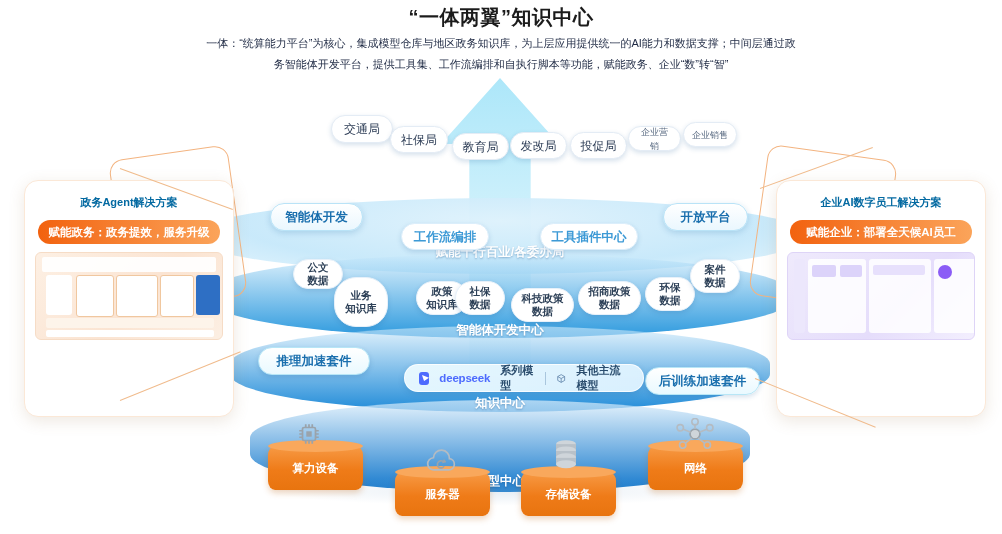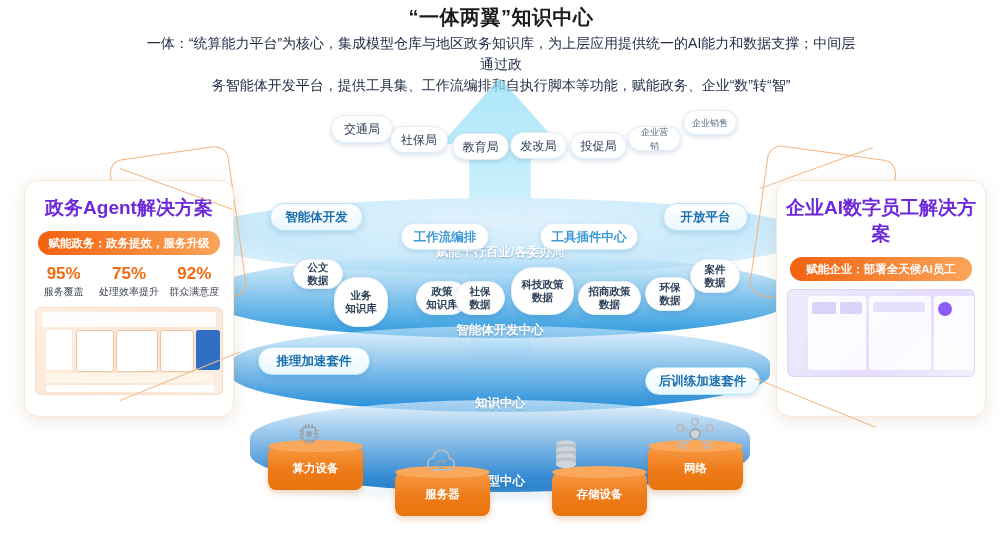--- a/index.html
+++ b/index.html
@@ -11,21 +11,21 @@
   }
   #stage{position:absolute;inset:0;}
 
   
   .title{
     position:absolute;left:0;right:0;top:4px;text-align:center;
     font-size:20px;font-weight:bold;color:#1b1b1b;letter-spacing:.5px;
   }
   .subtitle{
     position:absolute;left:145px;width:712px;top:33px;
-    text-align:center;font-size:14px;line-height:21px;color:#1f2a44;
+    text-align:center;font-size:11px;line-height:21px;color:#1f2a44;
   }
 
   
   .funnel{position:absolute;left:180px;top:78px;width:640px;height:350px;}
   .arrow-up{
     position:absolute;left:50%;transform:translateX(-50%);
     top:0;width:118px;height:300px;
     background:linear-gradient(to top,rgba(176,226,245,.12),rgba(139,221,247,.95));
     clip-path:polygon(50% 0,100% 22%,76% 22%,76% 100%,24% 100%,24% 22%,0 22%);
     opacity:.75;
@@ -95,21 +95,21 @@
   .cube-icon{width:13px;height:13px;color:#5b7fa6;}
 
   
   .deco{position:absolute;border:1.6px solid #f3b481;border-radius:14px;background:transparent;}
   .card{
     position:absolute;background:#ffffff;border-radius:14px;
     box-shadow:0 4px 16px rgba(150,110,70,.16);
     border:1px solid #fbe8d7;overflow:hidden;
   }
   .card-title{
-    text-align:center;font-size:19px;font-weight:bold;color:#6d28d9;
+    text-align:center;font-size:11px;font-weight:bold;color:#0369a1;
     margin-top:14px;
   }
   .ribbon{
     margin:10px 13px 0;height:24px;border-radius:12px;
     background:linear-gradient(to right,#f2620f,#fba45a);
     color:#fff;font-size:11.5px;font-weight:bold;
     display:flex;align-items:center;justify-content:center;
   }
   .stats{display:flex;margin:9px 6px 0;}
   .stat{flex:1;text-align:center;}
@@ -171,66 +171,63 @@
     <div class="band-label" style="top:317px;">知识中心</div>
     <div class="band-label" style="top:395px;">模型中心</div>
   </div>
 
   <div class="pill dept" style="left:331px;top:115px;width:62px;height:28px;">交通局</div>
   <div class="pill dept" style="left:390px;top:126px;width:58px;height:27px;">社保局</div>
   <div class="pill dept" style="left:452px;top:133px;width:57px;height:27px;">教育局</div>
   <div class="pill dept" style="left:510px;top:132px;width:57px;height:27px;">发改局</div>
   <div class="pill dept" style="left:570px;top:132px;width:57px;height:27px;">投促局</div>
   <div class="pill dept small" style="left:628px;top:126px;width:53px;height:25px;">企业营销</div>
-  <div class="pill dept small" style="left:683px;top:110px;width:54px;height:25px;">企业销售</div>
+  <div class="pill dept small" style="left:683px;top:122px;width:54px;height:25px;">企业销售</div>
 
   <div class="pill cap" style="left:270px;top:203px;width:93px;height:28px;">智能体开发</div>
   <div class="pill capmid" style="left:540px;top:223px;width:98px;height:27px;">工具插件中心</div>
   <div class="pill capmid" style="left:401px;top:223px;width:88px;height:27px;">工作流编排</div>
   <div class="pill cap" style="left:663px;top:203px;width:85px;height:28px;">开放平台</div>
 
   <div class="pill data" style="left:293px;top:259px;width:50px;height:30px;">公文
 数据</div>
   <div class="pill data" style="left:334px;top:277px;width:54px;height:50px;">业务
 知识库</div>
   <div class="pill data" style="left:416px;top:281px;width:52px;height:34px;">政策
 知识库</div>
   <div class="pill data" style="left:455px;top:281px;width:50px;height:34px;">社保
 数据</div>
-  <div class="pill data" style="left:511px;top:267px;width:63px;height:48px;">科技政策
+  <div class="pill data" style="left:511px;top:288px;width:63px;height:34px;">科技政策
 数据</div>
   <div class="pill data" style="left:578px;top:281px;width:63px;height:34px;">招商政策
 数据</div>
   <div class="pill data" style="left:645px;top:277px;width:50px;height:34px;">环保
 数据</div>
   <div class="pill data" style="left:690px;top:259px;width:50px;height:34px;">案件
 数据</div>
 
   <div class="pill kit" style="left:258px;top:347px;width:112px;height:28px;">推理加速套件</div>
   <div class="pill kit" style="left:645px;top:367px;width:115px;height:28px;">后训练加速套件</div>
 
+  <div class="model-strip" style="left:404px;top:364px;width:210px;height:26px;">
+    <span class="ds-logo"></span>
+    <span class="ds-name">deepseek</span>
+    <span>系列模型</span>
+    <span class="divider-v"></span>
+    <svg class="cube-icon" viewBox="0 0 24 24" fill="none" stroke="currentColor" stroke-width="1.8">
+      <path d="M12 3l8 4.5v9L12 21l-8-4.5v-9z"></path>
+        <path d="M4 7.5l8 4.5 8-4.5M12 12v9"></path>
+    </svg>
+    <span>其他主流模型</span>
+  </div>
 
   <div class="deco" style="left:118px;top:152px;width:118px;height:150px;transform:rotate(-8deg);"></div>
   <div class="card" style="left:24px;top:180px;width:208px;height:235px;">
     <div class="card-title">政务Agent解决方案</div>
     <div class="ribbon">赋能政务：政务提效，服务升级</div>
-    <div class="stats">
-      <div class="stat">
-        <div class="num">95%</div>
-        <div class="lbl">服务覆盖</div>
-      </div>
-      <div class="stat">
-        <div class="num">75%</div>
-        <div class="lbl">处理效率提升</div>
-      </div>
-      <div class="stat">
-        <div class="num">92%</div>
-        <div class="lbl">群众满意度</div>
-      </div>
-    </div>
     <div class="mock mock-left">
       <div class="mbar" style="left:6px;top:4px;right:6px;height:15px;"></div>
       <div class="mchip" style="left:10px;top:22px;width:26px;height:40px;background:#fff;border-radius:3px;"></div>
       <div class="mchip" style="left:40px;top:22px;width:36px;height:40px;background:#fff;border:1px solid #f0c79f;border-radius:3px;"></div>
       <div class="mchip" style="left:80px;top:22px;width:40px;height:40px;background:#fff;border:1px solid #f0c79f;border-radius:3px;"></div>
       <div class="mchip" style="left:124px;top:22px;width:32px;height:40px;background:#fff;border:1px solid #f0c79f;border-radius:3px;"></div>
       <div class="mchip" style="left:160px;top:22px;width:24px;height:40px;background:#2e6fc4;border-radius:3px;"></div>
       <div class="mchip" style="left:10px;top:65px;right:8px;height:10px;background:#fdf4ea;border-radius:2px;"></div>
       <div class="mchip" style="left:10px;top:77px;right:8px;height:7px;background:#fff;border-radius:2px;"></div>
     </div>
@@ -263,21 +260,21 @@
 
   <div class="cyl" style="left:395px;top:472px;">
     <span>服务器</span>
   </div>
   <svg class="infra-icon" style="left:424px;top:449px;width:36px;height:26px;" viewBox="0 0 32 22" fill="none" stroke="#b4bbc2" stroke-width="1.5">
     <path d="M9 18h13a5 5 0 0 0 .6-9.96A7 7 0 0 0 8.4 7.2 4.9 4.9 0 0 0 9 18z"></path>
     <path d="M17 10.5a3.2 3.2 0 1 0 .9 4.2" stroke="#9aa3ab"></path>
       <path d="M18.2 8.9l-.9 2.2 2.3-.5" stroke="#9aa3ab"></path>
   </svg>
 
-  <div class="cyl" style="left:552px;top:472px;align-items:center;">
+  <div class="cyl" style="left:521px;top:472px;align-items:center;">
     <span>存储设备</span>
   </div>
   <svg class="infra-icon" style="left:551px;top:438px;width:30px;height:36px;" viewBox="0 0 24 28">
     <ellipse cx="12" cy="4.5" rx="8" ry="3.2" fill="#cfd5da"></ellipse>
     <rect x="4" y="4.5" width="16" height="5" fill="#b9c1c8"></rect>
       <ellipse cx="12" cy="9.5" rx="8" ry="3.2" fill="#cfd5da"></ellipse>
     <rect x="4" y="10" width="16" height="5" fill="#b9c1c8"></rect>
       <ellipse cx="12" cy="15" rx="8" ry="3.2" fill="#cfd5da"></ellipse>
     <rect x="4" y="15.5" width="16" height="5" fill="#b9c1c8"></rect>
       <ellipse cx="12" cy="20.5" rx="8" ry="3.2" fill="#cfd5da"></ellipse>

